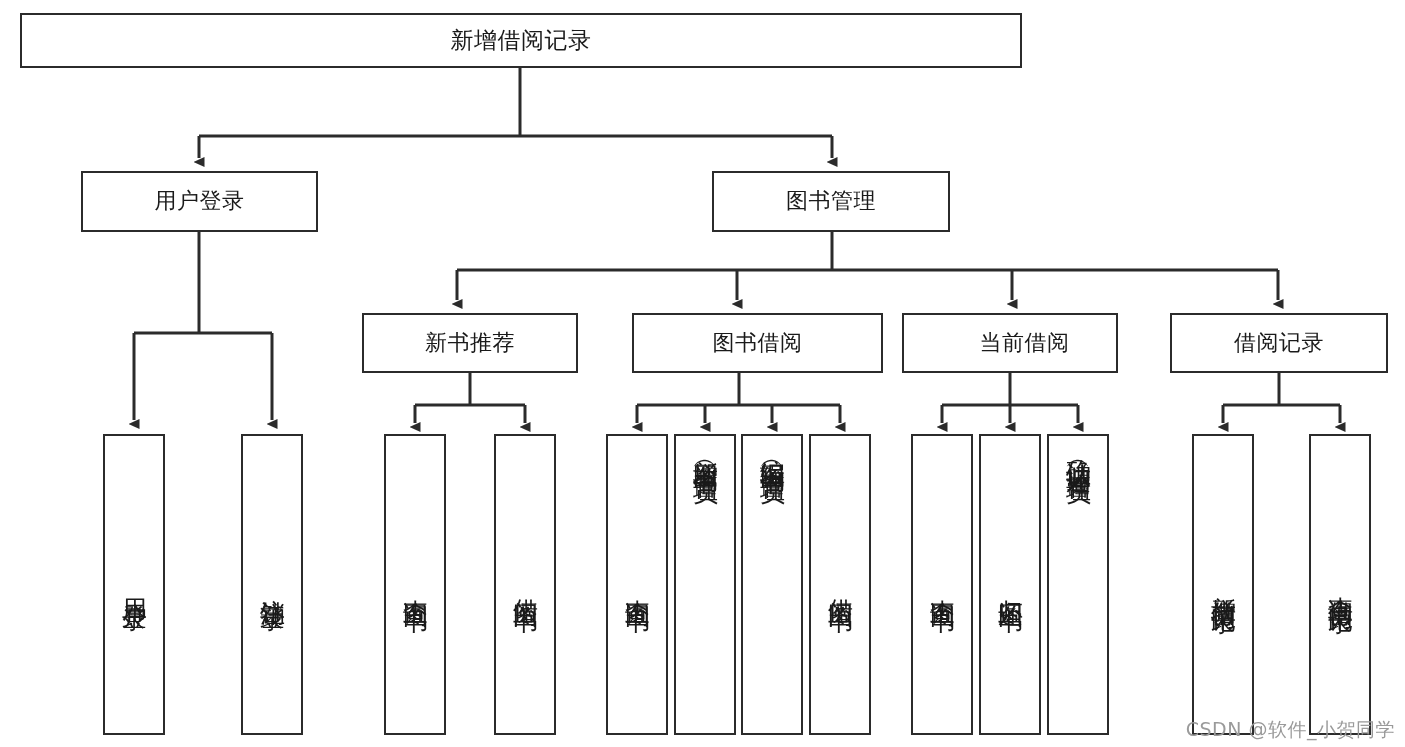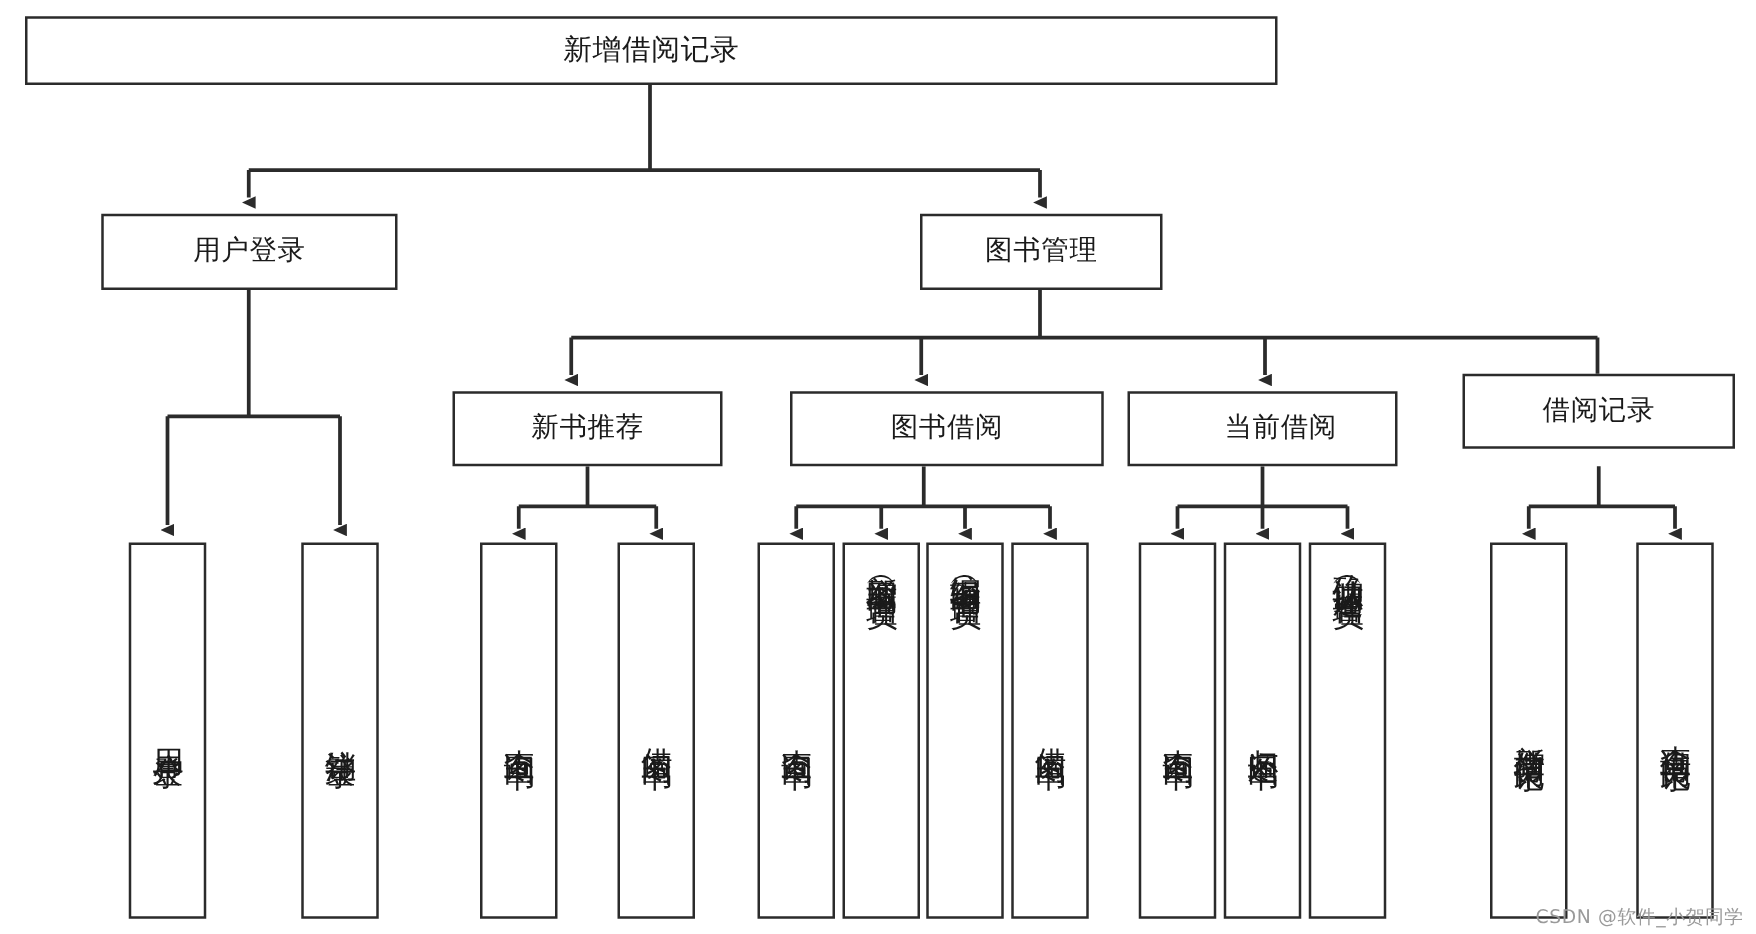--- a/index.html
+++ b/index.html
@@ -62,21 +62,21 @@
     white-space: nowrap;
   }
   .node.v.centered {
     align-items: center;
     padding-top: 0;
   }
   .watermark {
     position: absolute;
     right: 10px;
     bottom: 4px;
-    font-size: 15px;
+    font-size: 19px;
     color: #9a9a9a;
     white-space: nowrap;
     letter-spacing: 0.5px;
   }
 </style>
 </head>
 <body>
 
 <div id="canvas">
 
@@ -130,34 +130,34 @@
     </g>
   </svg>
 
   <div class="node h root" style="left:20px; top:13px; width:1002px; height:55px;">
     <span class="label">新增借阅记录</span>
   </div>
 
   <div class="node h" style="left:81px; top:171px; width:237px; height:61px;">
     <span class="label">用户登录</span>
   </div>
-  <div class="node h" style="left:712px; top:171px; width:194px; height:61px;margin-left:24px;">
+  <div class="node h" style="left:712px; top:171px; width:238px; height:61px;">
     <span class="label">图书管理</span>
   </div>
 
   <div class="node h" style="left:362px; top:313px; width:216px; height:60px;">
     <span class="label">新书推荐</span>
   </div>
   <div class="node h" style="left:632px; top:313px; width:251px; height:60px;">
     <span class="label">图书借阅</span>
   </div>
   <div class="node h" style="left:902px; top:313px; width:216px; height:60px;padding-left:29px;">
     <span class="label">当前借阅</span>
   </div>
-  <div class="node h" style="left:1170px; top:299px; width:218px; height:60px;">
+  <div class="node h" style="left:1170px; top:313px; width:218px; height:60px;">
     <span class="label">借阅记录</span>
   </div>
 
   <div class="node v centered" style="left:103px; top:434px; width:62px; height:301px;">
     <span class="label">用户登录</span>
   </div>
   <div class="node v centered" style="left:241px; top:434px; width:62px; height:301px;">
     <span class="label">注销登录</span>
   </div>
 

